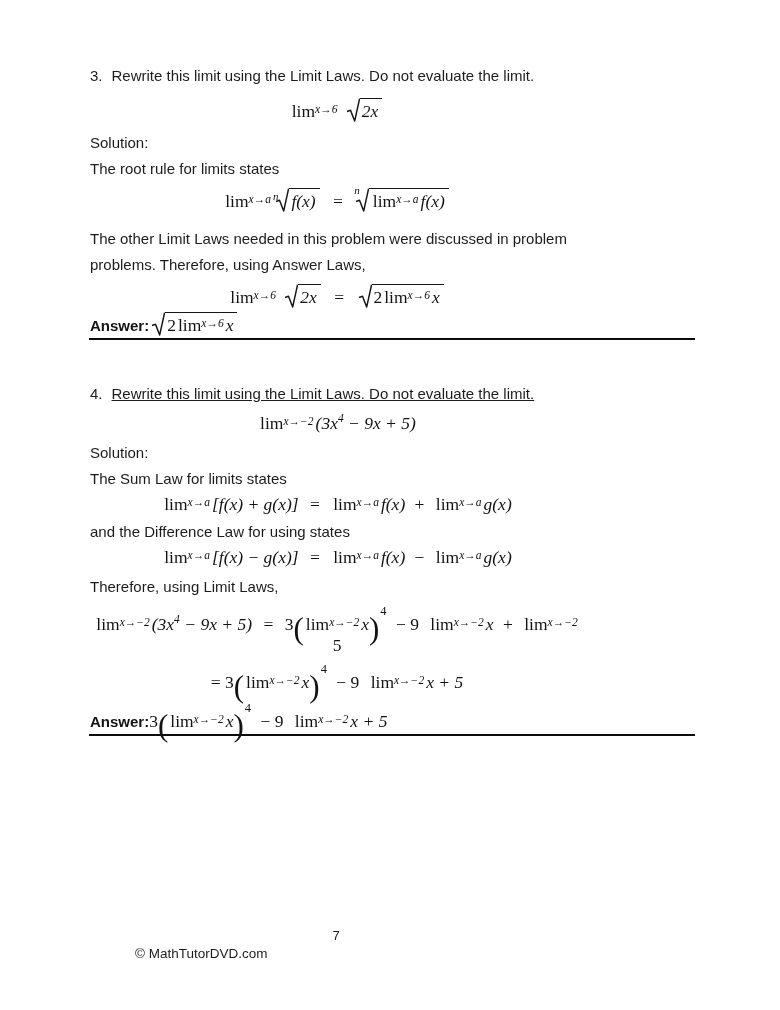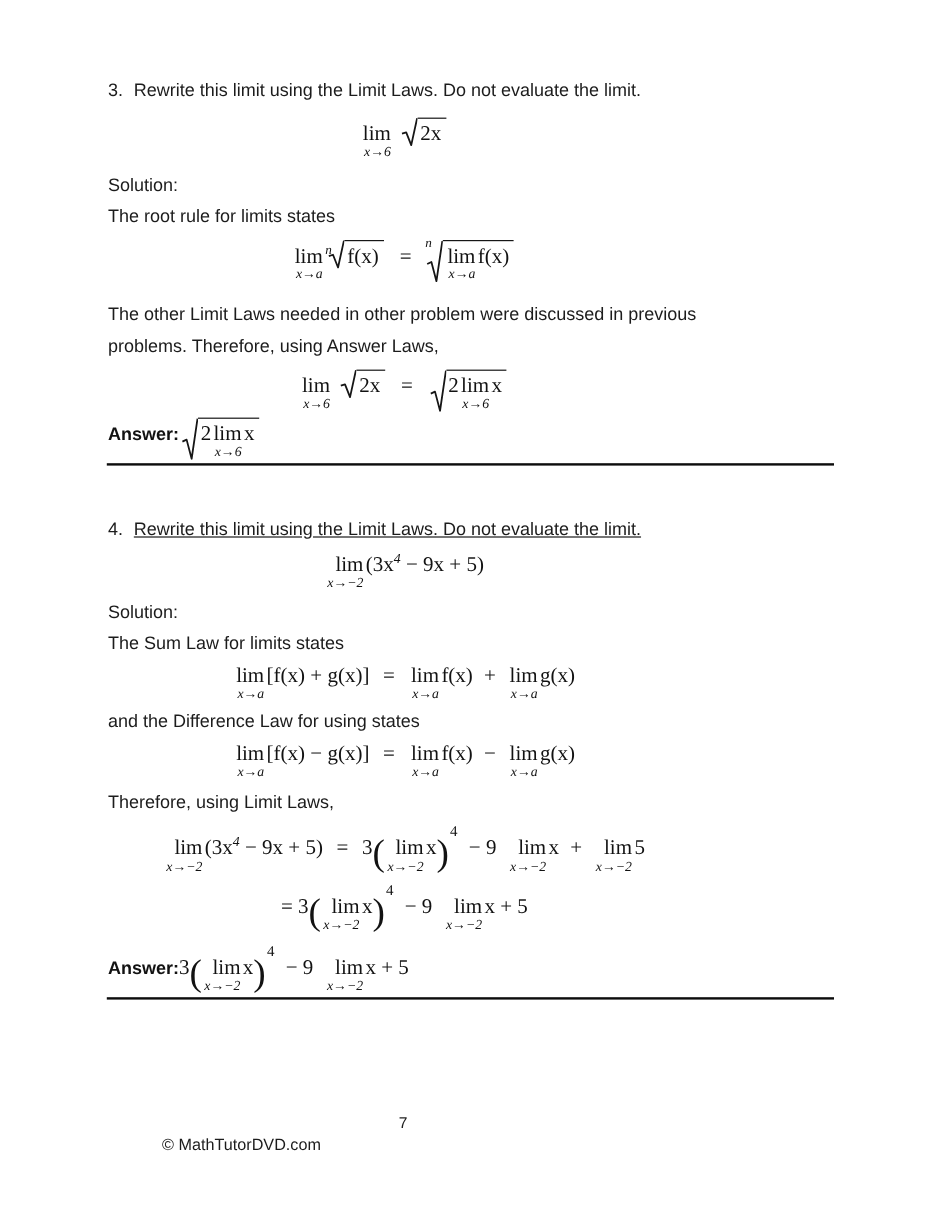--- a/index.html
+++ b/index.html
@@ -14,27 +14,27 @@
   .page { position: relative; width: 672px; height: 1010px; background: #fff; }
   .content { padding: 66px 88px 0 90px; }
 
   
   .tline { font-size: 15px; line-height: 26px; white-space: nowrap; }
   .qtitle { font-size: 15px; line-height: 20px; white-space: nowrap; }
   .qnum { display: inline-block; margin-right: 9px; }
 
   
   .m { font-family: "Liberation Serif", serif; font-size: 17.5px; color: #121212; }
-  .it { }
+  .it { font-style: italic; }
   .disp { text-align: center; }
   .op { margin: 0 5px; }
   .eq { margin: 0 7px; }
 
   
-  .limstk { display: inline-flex; flex-direction: column; align-items: flex-end;
+  .limstk { display: inline-flex; flex-direction: row; align-items: flex-start;
             line-height: 1; vertical-align: baseline; margin: 0 2px; }
   .limstk .l1 { font-style: normal; line-height: 1.05; }
   .limstk .l2 { font-size: 11.5px; font-style: italic; margin-top: 2px; white-space: nowrap; }
 
   
   .sqrt { position: relative; display: inline-block; padding-left: 14px; margin: 0 2px; }
   .radsvg { position: absolute; left: 0; top: 0; width: 14px; height: 100%; }
   .radsvg path { fill: none; stroke: #161616; stroke-width: 1.5;
                  vector-effect: non-scaling-stroke; stroke-linejoin: round; }
   .rbody { display: inline-block; border-top: 1.6px solid #161616; padding: 2px 4px 0 2px; }
@@ -112,21 +112,21 @@
         <span class="rbody">
           <span class="limstk">
             <span class="l1">lim</span>
             <span class="l2">x→a</span>
           </span><span class="it">f(x)</span>
         </span>
       </span>
     </div>
 
     <div class="mt14">
-      <div class="tline">The other Limit Laws needed in other problem were discussed in previous</div>
+      <div class="tline">The other Limit Laws needed in this problem were discussed in problem</div>
       <div class="tline">problems. Therefore, using Answer Laws,</div>
     </div>
 
     <div class="disp m mt6">
       <span class="limstk">
         <span class="l1">lim</span>
         <span class="l2">x→6</span>
       </span>
       <span class="sqrt">
         <svg class="radsvg" viewBox="0 0 14 34" preserveAspectRatio="none">

